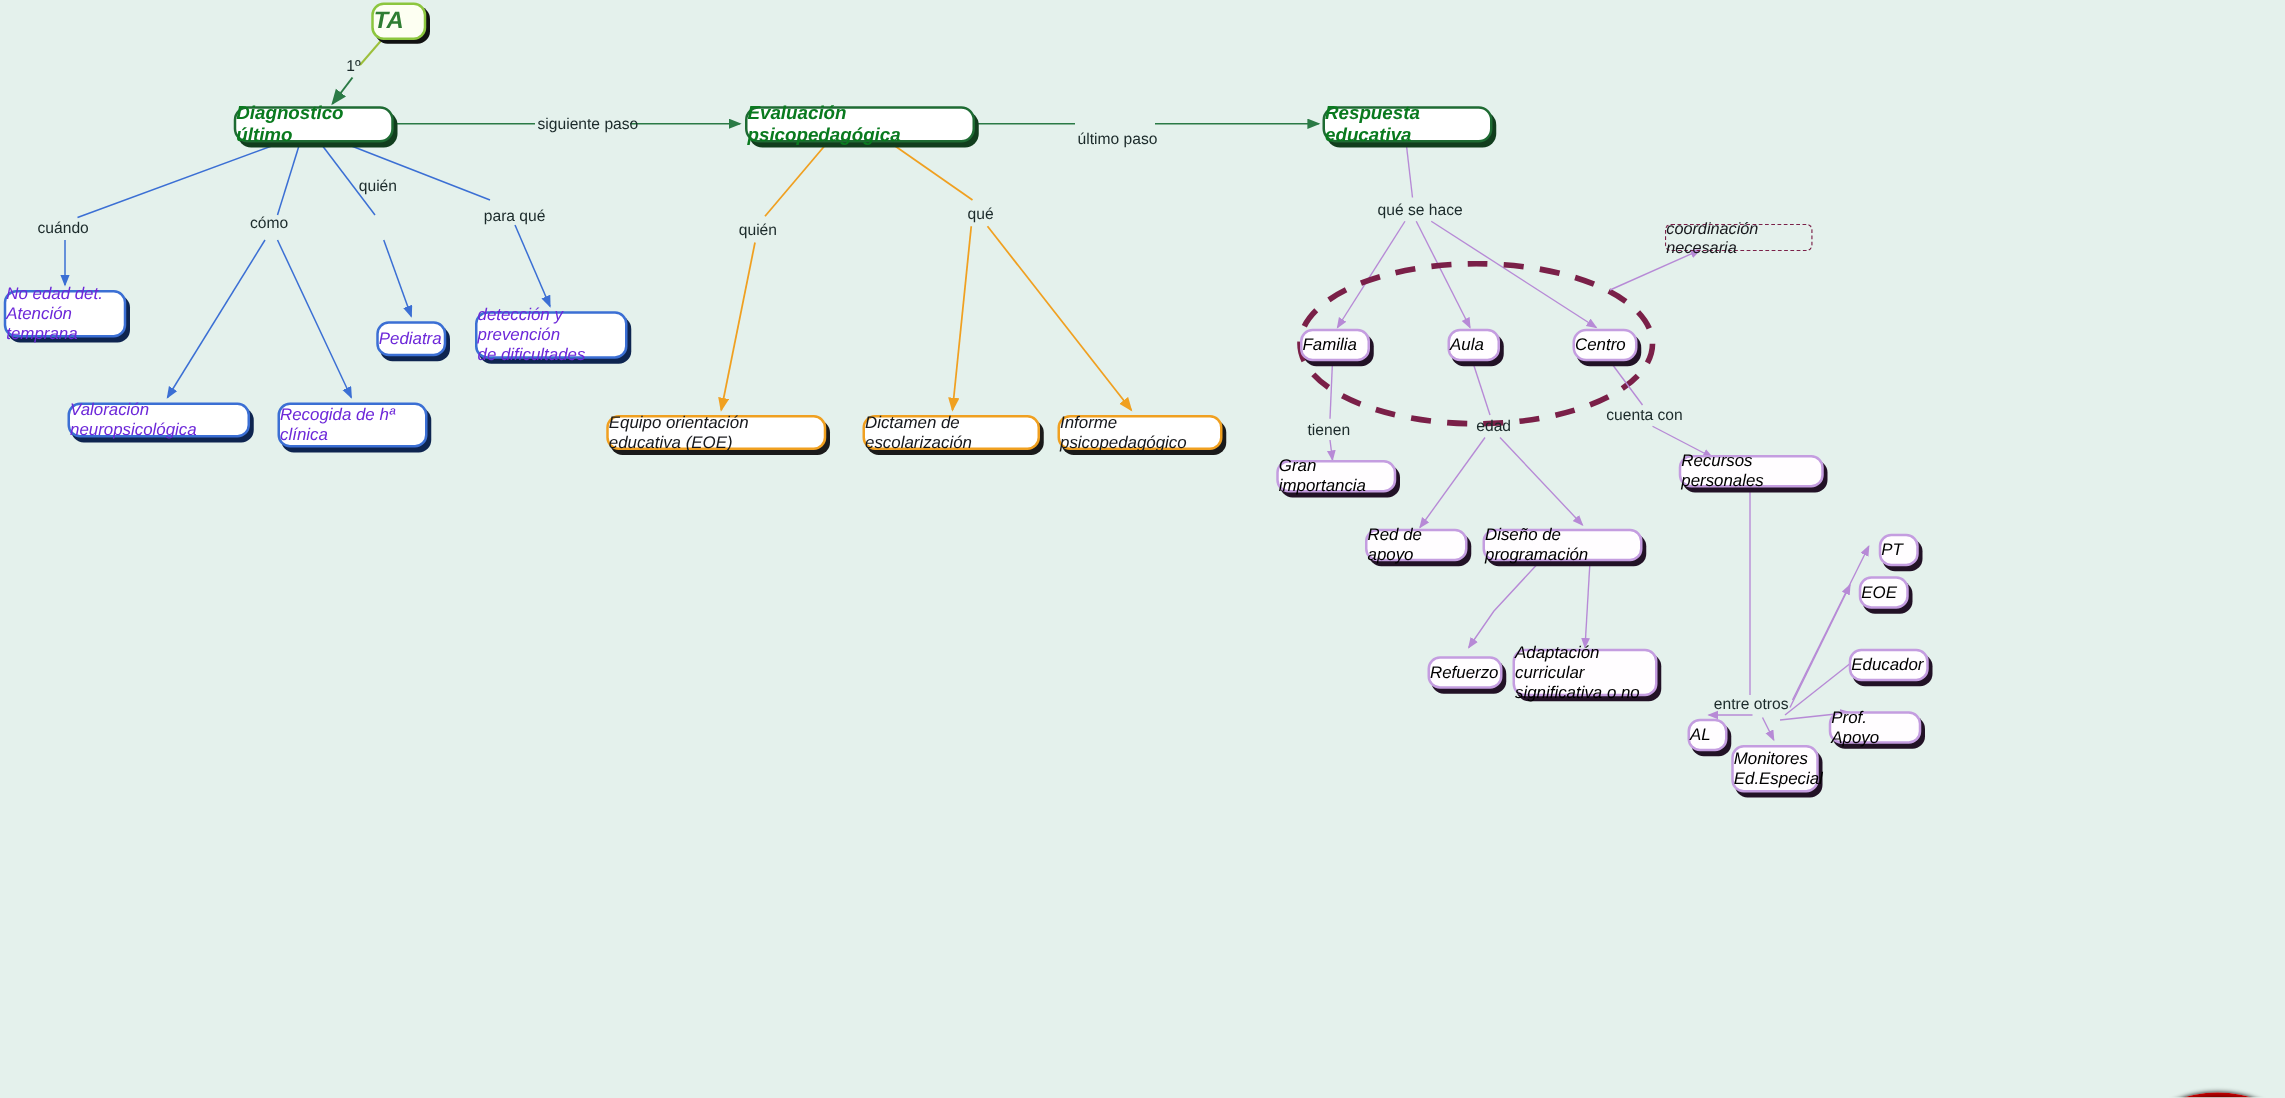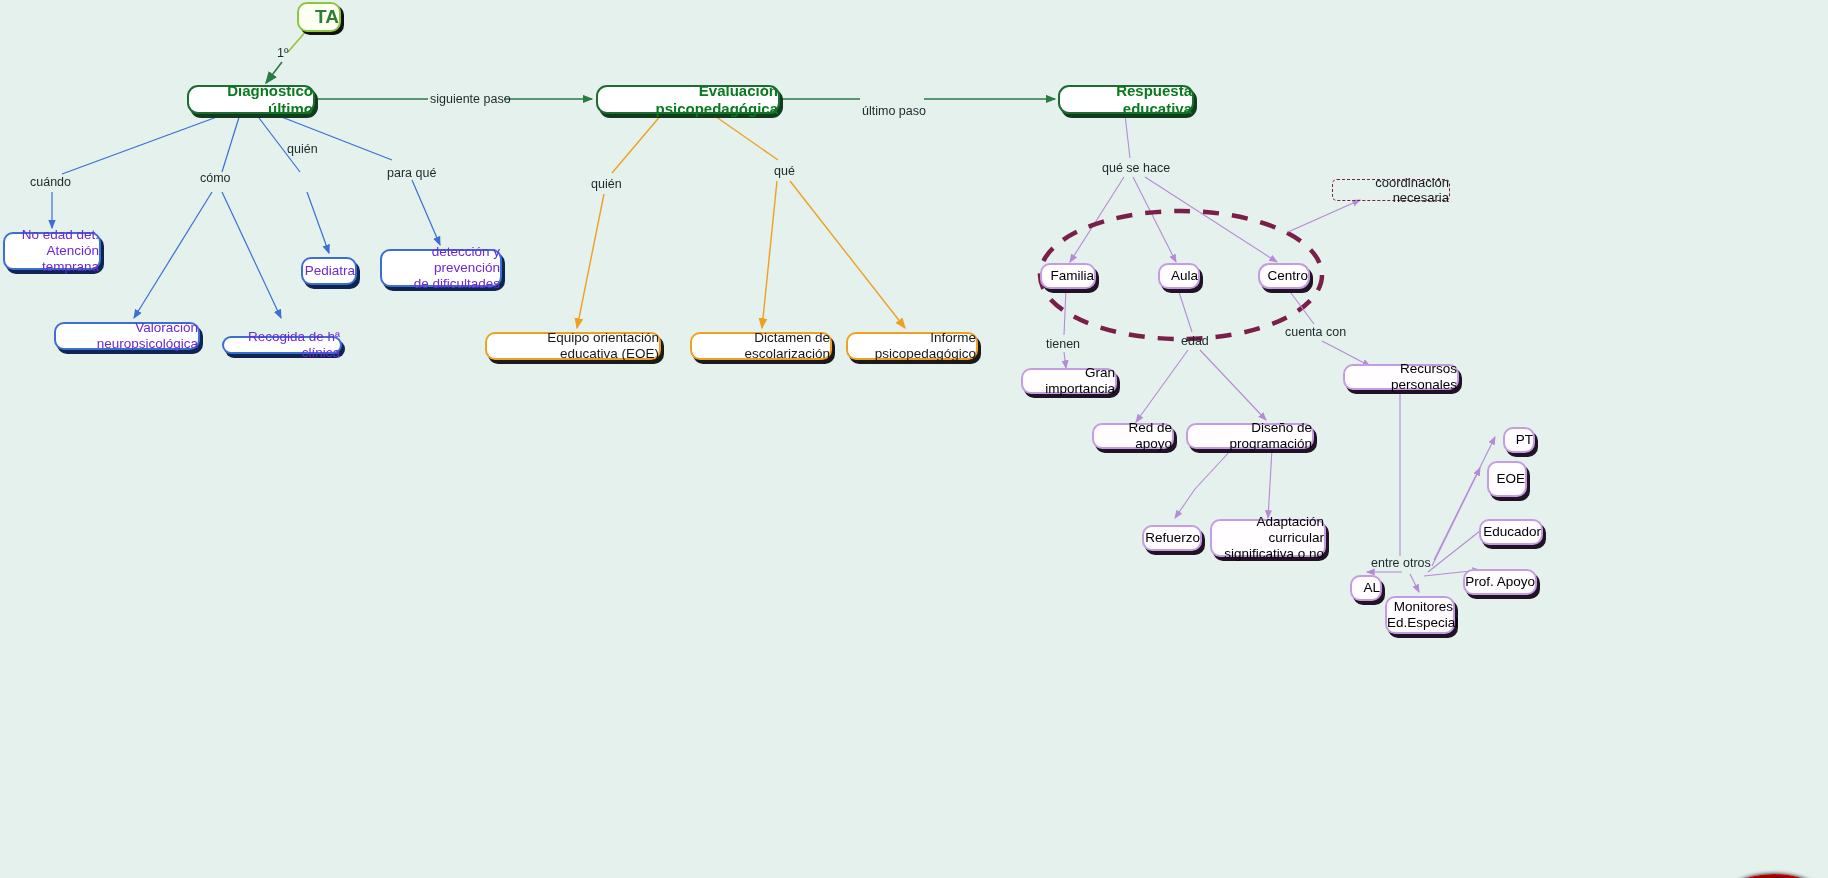--- a/index.html
+++ b/index.html
@@ -24,25 +24,26 @@
     height: 878px;
     pointer-events: none;
   }
   
   .node {
     position: absolute;
     box-sizing: border-box;
     display: flex;
     align-items: center;
     justify-content: center;
-    text-align: right;
+    text-align: left;
     line-height: 1.18;
     border-radius: 9px;
     background: #ffffff;
     white-space: pre-line;
+    font-style: italic;
   }
   .node .lbl { display: block; width: 100%; }
 
   
   .n-root {
     border: 2px solid #8cc63e;
     background: #fdfff2;
     color: #2e7d32;
     font-weight: bold;
     font-size: 19px;
@@ -288,21 +289,21 @@
     <span class="lbl">Respuesta educativa</span>
   </div>
 
   <div class="node n-blue" style="left:3px; top:232px; width:98px; height:38px;">
     <span class="lbl">No edad det.
 Atención temprana</span>
   </div>
   <div class="node n-blue" style="left:54px; top:322px; width:146px; height:28px;">
     <span class="lbl">Valoración neuropsicológica</span>
   </div>
-  <div class="node n-blue" style="left:222px; top:336px; width:120px; height:18px;">
+  <div class="node n-blue" style="left:222px; top:322px; width:120px; height:36px;">
     <span class="lbl">Recogida de hª clínica</span>
   </div>
   <div class="node n-blue" style="left:301px; top:257px; width:56px; height:28px;">
     <span class="lbl">Pediatra</span>
   </div>
   <div class="node n-blue" style="left:380px; top:249px; width:122px; height:38px;">
     <span class="lbl">detección y prevención
 de dificultades</span>
   </div>
 
@@ -346,21 +347,21 @@
     <span class="lbl">Adaptación curricular
 significativa o no</span>
   </div>
 
   <div class="node n-purple" style="left:1343px; top:364px; width:116px; height:26px;">
     <span class="lbl">Recursos personales</span>
   </div>
   <div class="node n-purple" style="left:1503px; top:427px; width:32px; height:26px;">
     <span class="lbl">PT</span>
   </div>
-  <div class="node n-purple" style="left:1487px; top:461px; width:40px; height:36px;">
+  <div class="node n-purple" style="left:1487px; top:461px; width:40px; height:26px;">
     <span class="lbl">EOE</span>
   </div>
   <div class="node n-purple" style="left:1479px; top:519px; width:64px; height:26px;">
     <span class="lbl">Educador</span>
   </div>
   <div class="node n-purple" style="left:1463px; top:569px; width:74px; height:26px;">
     <span class="lbl">Prof. Apoyo</span>
   </div>
   <div class="node n-purple" style="left:1350px; top:575px; width:32px; height:26px;">
     <span class="lbl">AL</span>

